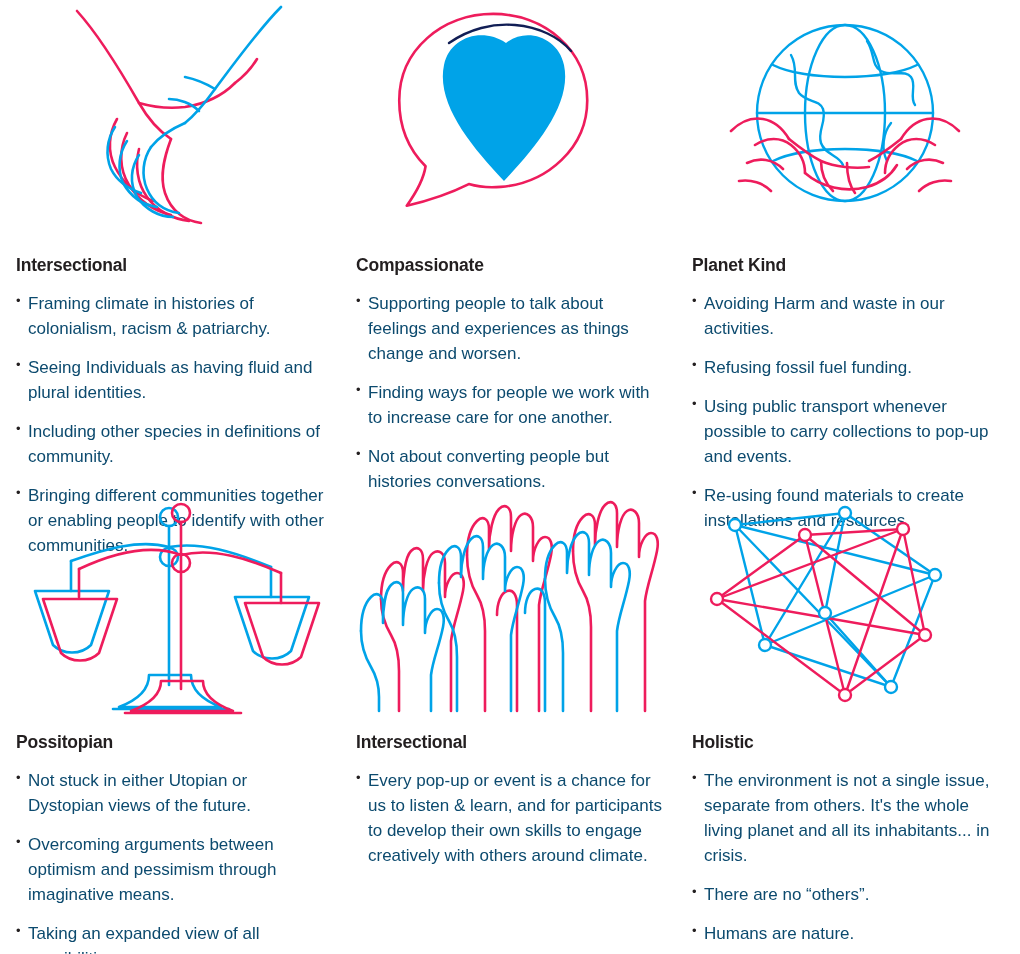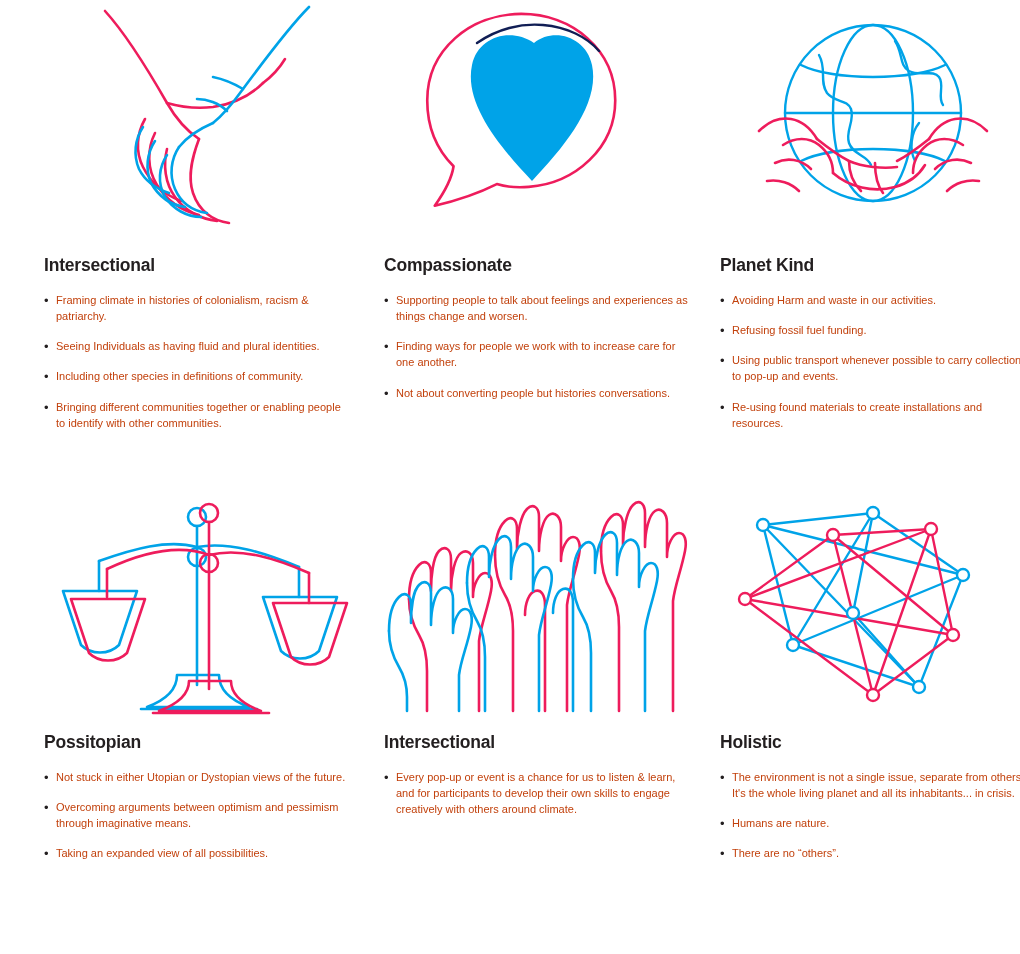--- a/index.html
+++ b/index.html
@@ -12,21 +12,20 @@
     height: 954px;
     font-family: "Liberation Sans", sans-serif;
     color: #231f20;
     overflow: hidden;
   }
   .page {
     width: 1020px;
     height: 954px;
     position: relative;
     box-sizing: border-box;
-    padding-left: 28px;
   }
   .grid {
     display: grid;
     grid-template-columns: 338px 338px 338px;
     grid-template-rows: 487px 467px;
     width: 1014px;
   }
   .cell {
     position: relative;
     box-sizing: border-box;
@@ -58,23 +57,23 @@
   }
   ul.points {
     list-style: none;
     margin: 0;
     padding: 0;
   }
   ul.points li {
     position: relative;
     padding-left: 12px;
     margin-bottom: 14px;
-    font-size: 11px;
+    font-size: 17px;
     line-height: 1.47;
-    color: #c2410c;
+    color: #0c4a6e;
   }
   ul.points li:before {
     content: "\2022";
     position: absolute;
     left: 0;
     top: -1px;
     font-size: 13px;
     color: #231f20;
   }
   .clip-fade {
@@ -286,20 +285,20 @@
             <circle cx="230" cy="140" r="6" stroke="#ee1c5c" stroke-width="2.4"></circle>
             <circle cx="150" cy="200" r="6" stroke="#ee1c5c" stroke-width="2.4"></circle>
             <circle cx="130" cy="118" r="6" stroke="#00a3e8" stroke-width="2.4"></circle>
           </g>
         </svg>
       </div>
       <div class="cell-body clip-fade">
         <h2 class="title">Holistic</h2>
         <ul class="points">
           <li>The environment is not a single issue, separate from others. It's the whole living planet and all its inhabitants... in crisis.</li>
+          <li>There are no “others”.</li>
           <li>Humans are nature.</li>
-          <li>There are no “others”.</li>
         </ul>
       </div>
     </div>
 
   </div>
 </div>
 
 </body></html>

